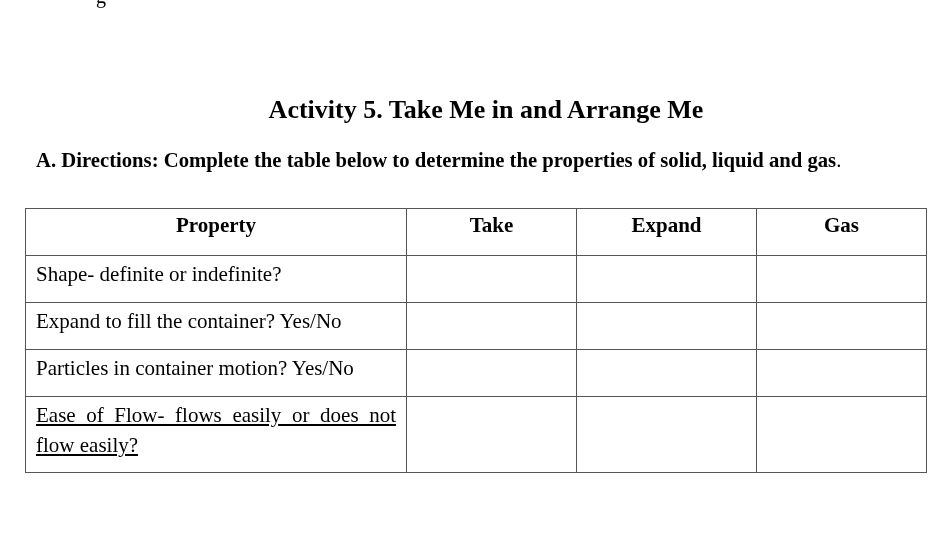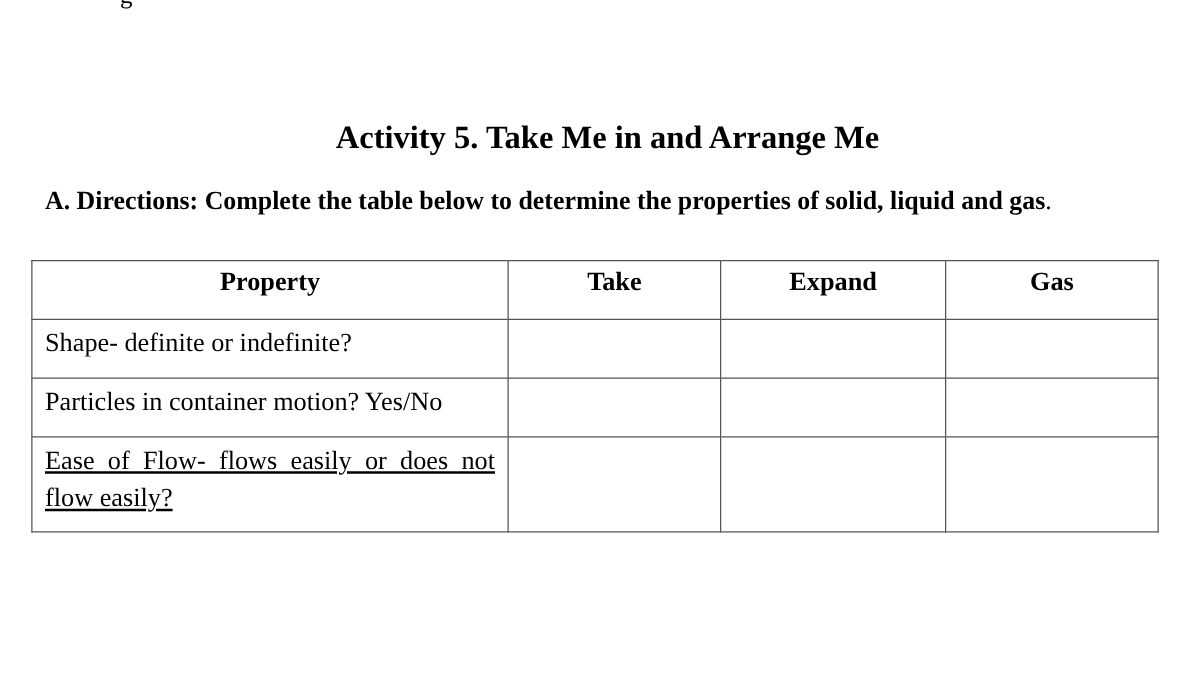--- a/index.html
+++ b/index.html
@@ -68,20 +68,26 @@
     </tr>
   </thead>
   <tbody>
     <tr class="r">
       <td class="label">Shape- definite or indefinite?</td>
       <td></td>
       <td></td>
       <td></td>
     </tr>
     <tr class="r">
+      <td class="label">Expand to fill the container? Yes/No</td>
+      <td></td>
+      <td></td>
+      <td></td>
+    </tr>
+    <tr class="r">
       <td class="label">Particles in container motion? Yes/No</td>
       <td></td>
       <td></td>
       <td></td>
     </tr>
     <tr class="r tall">
       <td class="label">Ease of Flow- flows easily or does not flow easily?</td>
       <td></td>
       <td></td>
       <td></td>

